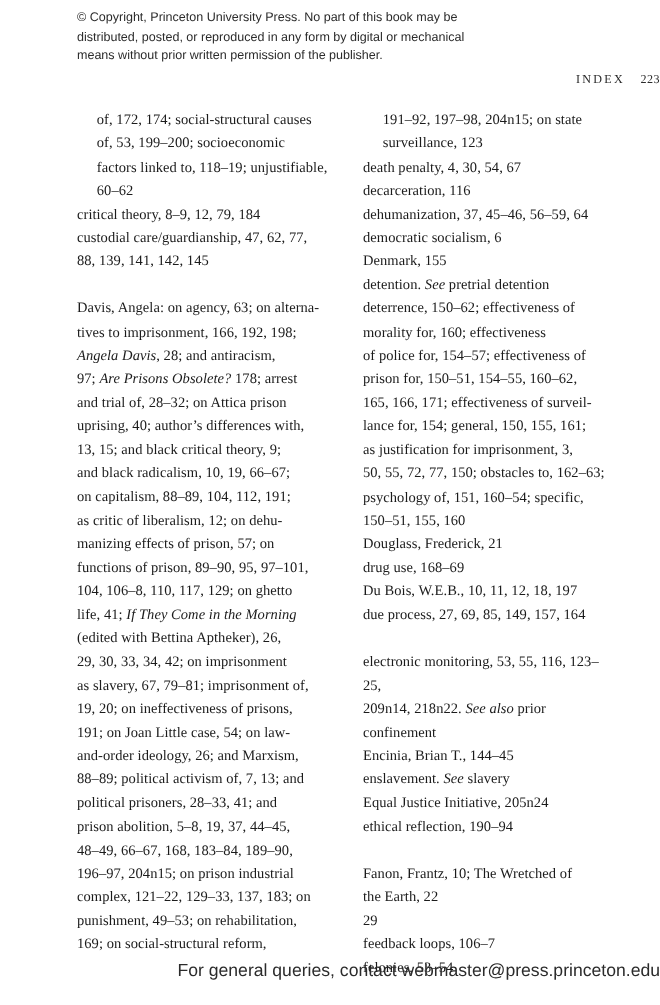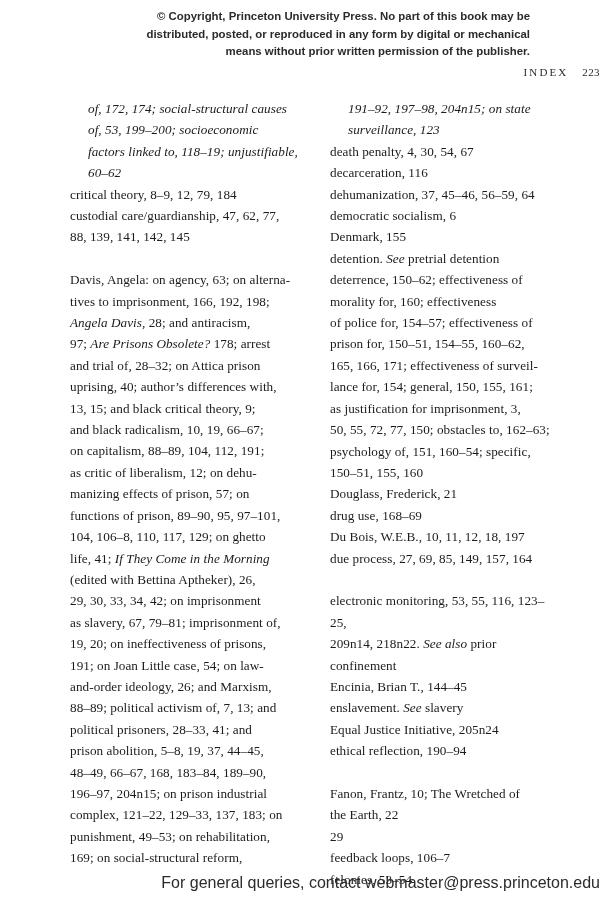--- a/index.html
+++ b/index.html
@@ -19,23 +19,22 @@
 
   
   .copyright-notice {
     position: absolute;
     top: 8px;
     left: 70px;
     width: 460px;
     font-family: "Liberation Sans", "DejaVu Sans", sans-serif;
     font-size: 11.4px;
     line-height: 17.5px;
-    text-align: right;
+    text-align: left;
     color: #2b2b2b;
-    font-weight: bold;
   }
   .copyright-notice .cline { display: block; white-space: nowrap; }
 
   
   .running-head {
     position: absolute;
     top: 66px;
     left: 0;
     width: 600px;
     text-align: right;
@@ -71,21 +70,20 @@
 
   .index-entry {
     font-size: 13.2px;
     line-height: 21.4px;
     margin: 0;
     color: #1b1b1b;
     letter-spacing: 0.05px;
   }
   .index-entry.cont {
     padding-left: 18px;
-    font-style: italic;
   }
   .index-entry.flush {
     padding-left: 0;
   }
   .group-gap {
     height: 21.4px;
   }
   .index-entry i,
   .index-entry .ital {
     font-style: italic;

